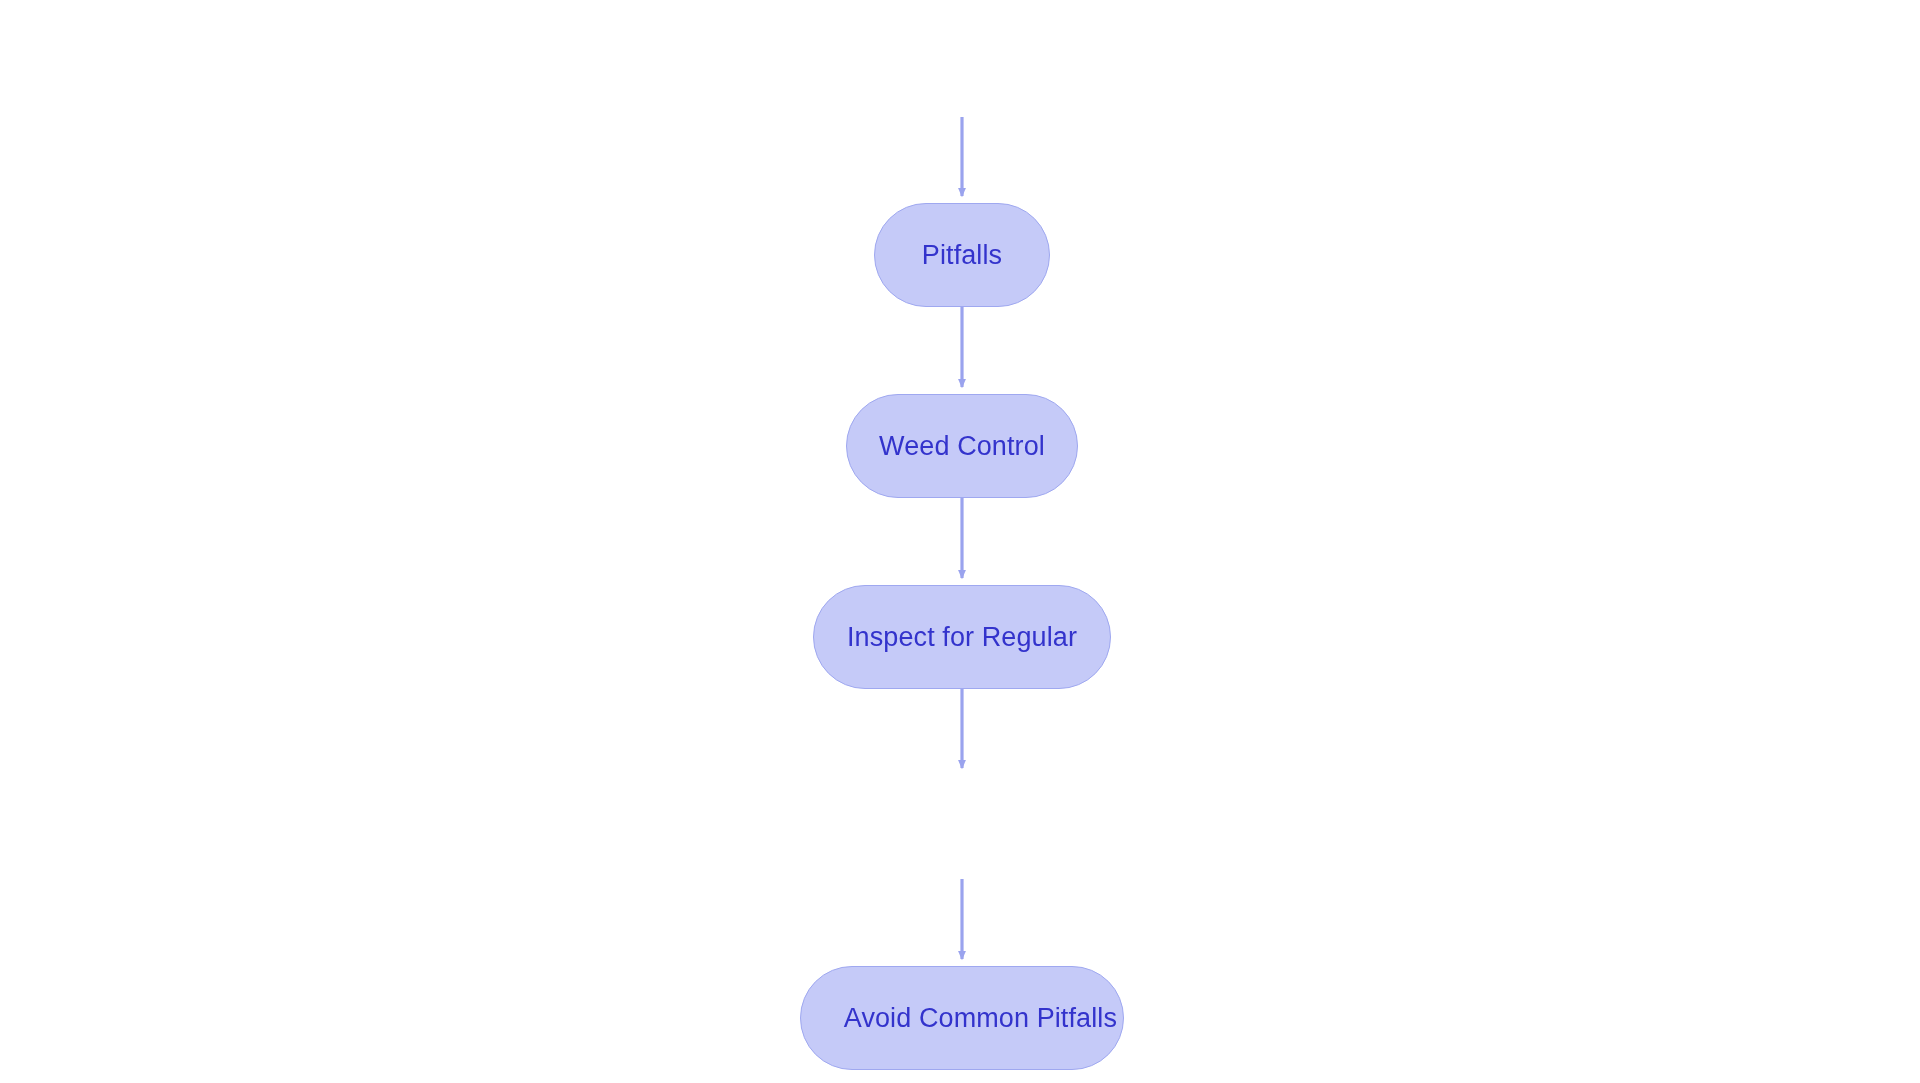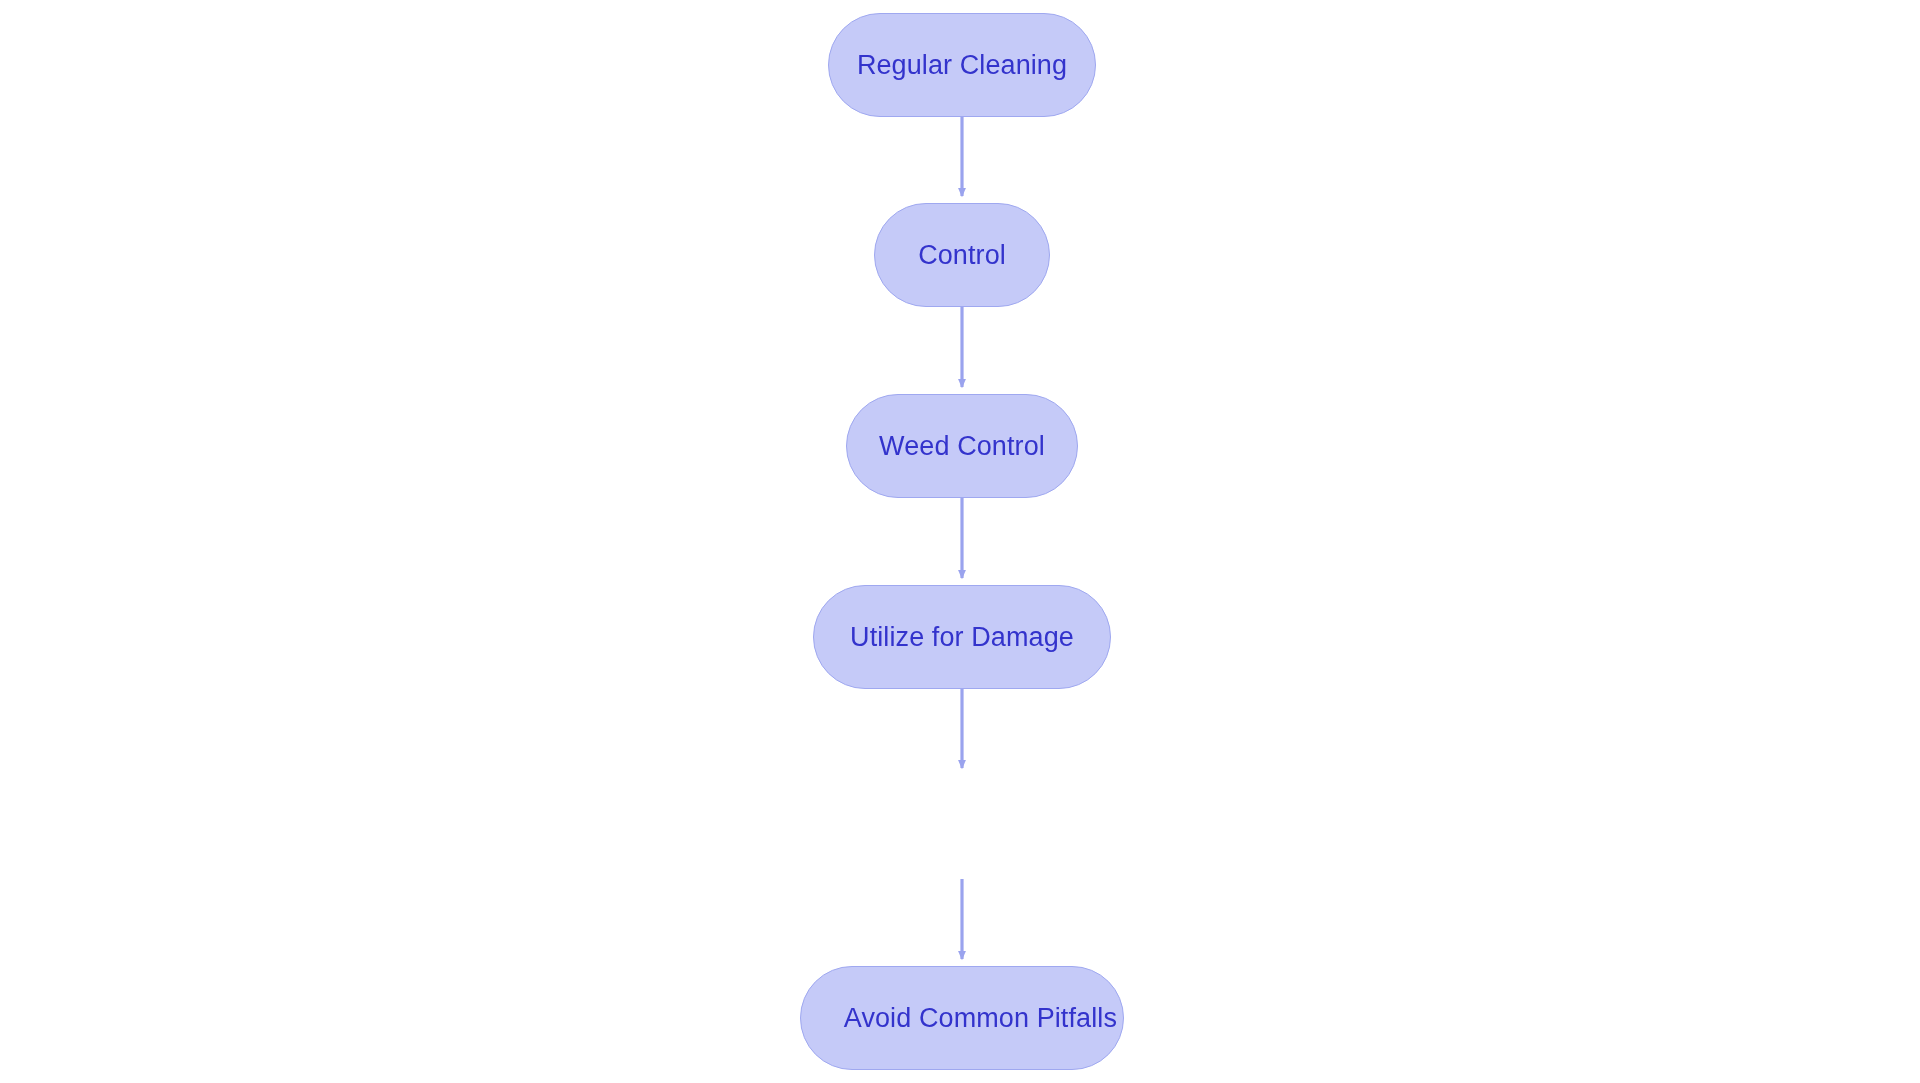--- a/index.html
+++ b/index.html
@@ -72,34 +72,31 @@
       <line x1="962" y1="498" x2="962" y2="578" stroke="#9aa3ee" stroke-width="3.2" marker-end="url(#arrowhead)"></line>
     </g>
     <g>
       <line x1="962" y1="689" x2="962" y2="768" stroke="#9aa3ee" stroke-width="3.2" marker-end="url(#arrowhead)"></line>
     </g>
     <g>
       <line x1="962" y1="879" x2="962" y2="959" stroke="#9aa3ee" stroke-width="3.2" marker-end="url(#arrowhead)"></line>
     </g>
   </svg>
 
-  <div class="node" style="left:962px; top:65px; width:268px;">
-    <span class="node-label">Regular Cleaning</span>
-  </div>
 
   <div class="node" style="left:962px; top:255px; width:176px;">
-    <span class="node-label">Control</span>
+    <span class="node-label">Pitfalls</span>
   </div>
 
   <div class="node" style="left:962px; top:446px; width:232px;text-align:center;">
     <span class="node-label">Weed Control</span>
   </div>
 
   <div class="node" style="left:962px; top:637px; width:298px;">
-    <span class="node-label">Utilize for Damage</span>
+    <span class="node-label">Inspect for Regular</span>
   </div>
 
 
   <div class="node" style="left:962px; top:1018px; width:324px;justify-content:flex-end;">
     <span class="node-label">Avoid Common Pitfalls</span>
   </div>
 
 </div>
 
 </body></html>

